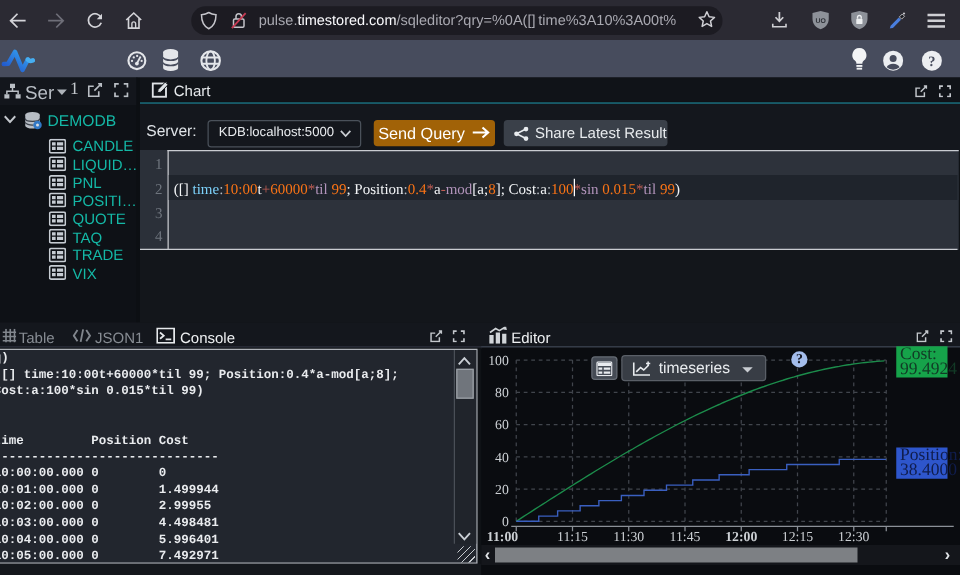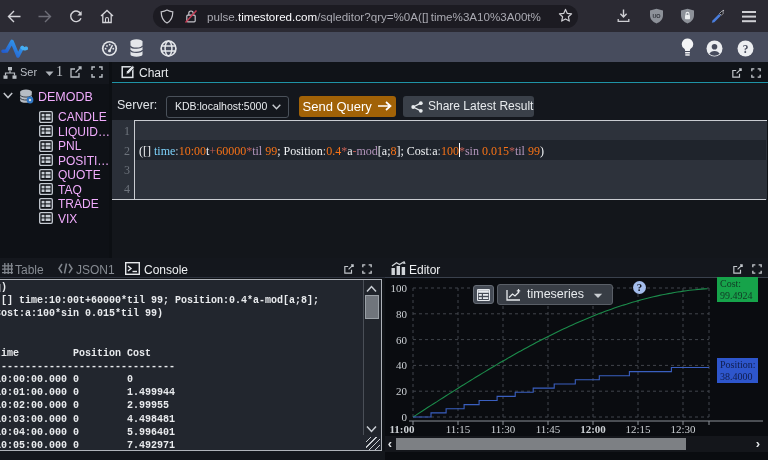--- a/index.html
+++ b/index.html
@@ -9,21 +9,21 @@
 #urlbar{position:absolute;left:153px;top:5px;width:425px;height:23px;background:#1c1b22;border-radius:12px;}
 #urltxt{font-size:11.6px;color:#a9a9b1;white-space:nowrap;}
 #urltxt b{color:#fbfbfe;font-weight:normal;}
 
 #nav{left:0;top:32px;width:768px;height:30px;background:#474c5d;}
 #plogo{position:absolute;left:34px;top:39px;font-size:14.5px;font-weight:bold;color:#eceef1;letter-spacing:1.6px;margin-top:40px;}
 .nico{position:absolute;top:40px;}
 
 #sidehead{left:0;top:62px;width:110px;height:22px;background:#13161c;color:#c9cdd2;}
 #sidebar{left:0;top:84px;width:110px;height:174px;background:#0e1116;}
-.trow{position:absolute;left:0;width:110px;height:14.5px;color:#f0abfc;font-size:12px;display:flex;align-items:center;text-align:right;}
+.trow{position:absolute;left:0;width:110px;height:14.5px;color:#14b8a6;font-size:12px;display:flex;align-items:center;text-align:right;}
 #vdiv{left:109px;top:62px;width:3px;height:196px;background:#0c0f13;}
 
 #edhead{left:112px;top:62px;width:656px;height:19px;background:#101318;}
 #edteal{left:112px;top:81.5px;width:656px;height:1.6px;background:#1f93a6;}
 #edbar{left:112px;top:83px;width:656px;height:37px;background:#14171d;}
 #srvlbl{position:absolute;left:117px;top:98px;font-size:12.5px;color:#dfe3e7;}
 #seldd{position:absolute;left:166px;top:96px;width:121px;height:20px;background:#14171d;border:1px solid #4a515a;border-radius:3px;color:#e8ebee;font-size:10.5px;line-height:19px;}
 #sendbtn{position:absolute;left:299px;top:96px;width:97px;height:21px;background:#a16207;border-radius:3px;color:#fff;font-size:13px;line-height:21px;text-align:center;}
 #sharebtn{position:absolute;left:403px;top:96px;width:131px;height:21px;background:#3a4049;border-radius:3px;color:#e8ebee;font-size:12px;line-height:21px;white-space:nowrap;}
 
@@ -46,21 +46,21 @@
 #conpre{position:absolute;left:-5px;top:281px;font-family:"Liberation Mono",monospace;font-weight:bold;font-size:10px;line-height:13.15px;color:#e9ebee;white-space:pre;margin:0;}
 #conscroll{left:363px;top:280px;width:17px;height:155px;background:#20242b;border-left:1px solid #4a4f57;}
 #conthumb{left:365px;top:295px;width:12px;height:22px;background:#70757c;border:1px solid #9aa0a6;}
 #grip{left:366px;top:437px;width:14px;height:13px;background:repeating-linear-gradient(135deg,transparent 0 3px,#c8ccd0 3px 4px);}
 #belowcon{left:0px;top:451px;width:385px;height:9px;background:#14171c;}
 
 #chartbg{left:385px;top:278px;width:383px;height:182px;background:#0a0c10;}
 #griddbtn{position:absolute;left:473px;top:285px;width:19px;height:17px;background:#454b55;border:1px solid #666c75;border-radius:3px;}
 #tsdd{position:absolute;left:497px;top:284px;width:114px;height:19px;background:#383d45;border:1px solid #5a5f67;border-radius:3px;color:#e8ebee;font-size:12.5px;line-height:19px;}
 #helpq{position:absolute;left:633px;top:281px;width:13px;height:13px;border-radius:50%;background:#a4bdec;color:#10131d;font-size:11px;font-weight:bold;text-align:center;line-height:13px;font-family:"Liberation Serif",serif;}
-.leg{position:absolute;left:717px;width:41px;font-family:"Liberation Serif",serif;font-size:10px;line-height:11.6px;padding:1px 0 1px 3px;box-sizing:border-box;}
+.leg{position:absolute;left:717px;width:41px;font-family:"Liberation Serif",serif;font-size:14px;line-height:11.6px;padding:1px 0 1px 3px;box-sizing:border-box;}
 #lgreen{top:277px;background:#16a34a;color:#123a26;}
 #lblue{top:358px;background:#2e56cc;color:#101d4d;}
 </style></head>
 <body>
 <div id="page">
 <div id="chrome" class="abs"></div>
 
 <svg class="abs" style="left:7px;top:10px" width="14" height="13" viewBox="0 0 14 13">
       <path d="M7 1 L1.5 6.5 L7 12 M1.5 6.5 H13.5" stroke="#d4d4d9" stroke-width="1.4" fill="none"></path>
     </svg>
@@ -157,21 +157,21 @@
       <circle cx="8.5" cy="8.5" r="8" fill="#eceef1"></circle>
       <text x="8.5" y="12.6" font-size="11.5" font-weight="bold" fill="#474c5d" text-anchor="middle" font-family="Liberation Serif">?</text>
     </svg>
 <div id="sidehead" class="abs"></div>
 <svg class="abs" style="left:3px;top:66px" width="14" height="14" viewBox="0 0 14 14">
       <rect x="5" y="1" width="4" height="3.4" fill="#b9bec4"></rect>
       <rect x="0.5" y="9.4" width="4" height="3.4" fill="#b9bec4"></rect>
       <rect x="9.5" y="9.4" width="4" height="3.4" fill="#b9bec4"></rect>
       <path d="M7 4.4 V7 M2.5 9.4 V7 H11.5 V9.4" stroke="#b9bec4" stroke-width="1.2" fill="none"></path>
     </svg>
-<div class="abs" style="left:20px;top:66px;font-size:11px;color:#b9bec5;">Ser</div>
+<div class="abs" style="left:20px;top:66px;font-size:15px;color:#b9bec5;">Ser</div>
 <svg class="abs" style="left:45px;top:71px" width="9" height="6" viewBox="0 0 9 6">
       <path d="M0.5 0.5 L4.5 5 L8.5 0.5 Z" fill="#aeb3b9"></path>
     </svg>
 <div class="abs" style="left:56px;top:64px;font-size:14px;color:#c2c6cb;font-family:'Liberation Serif',serif;">1</div>
 <svg class="abs" style="left:70px;top:66px" width="12" height="12" viewBox="0 0 12 12">
       <path d="M8.5 1 H11 V3.5 M11 1 L5.5 6.5" stroke="#b9bec4" stroke-width="1.3" fill="none"></path>
       <path d="M9 7 V11 H1 V3 H5" stroke="#b9bec4" stroke-width="1.3" fill="none"></path>
     </svg>
 <svg class="abs" style="left:91px;top:66px" width="12" height="12" viewBox="0 0 12 12">
       <path d="M1 4 V1 H4 M8 1 H11 V4 M11 8 V11 H8 M4 11 H1 V8" stroke="#b9bec4" stroke-width="1.4" fill="none"></path>

